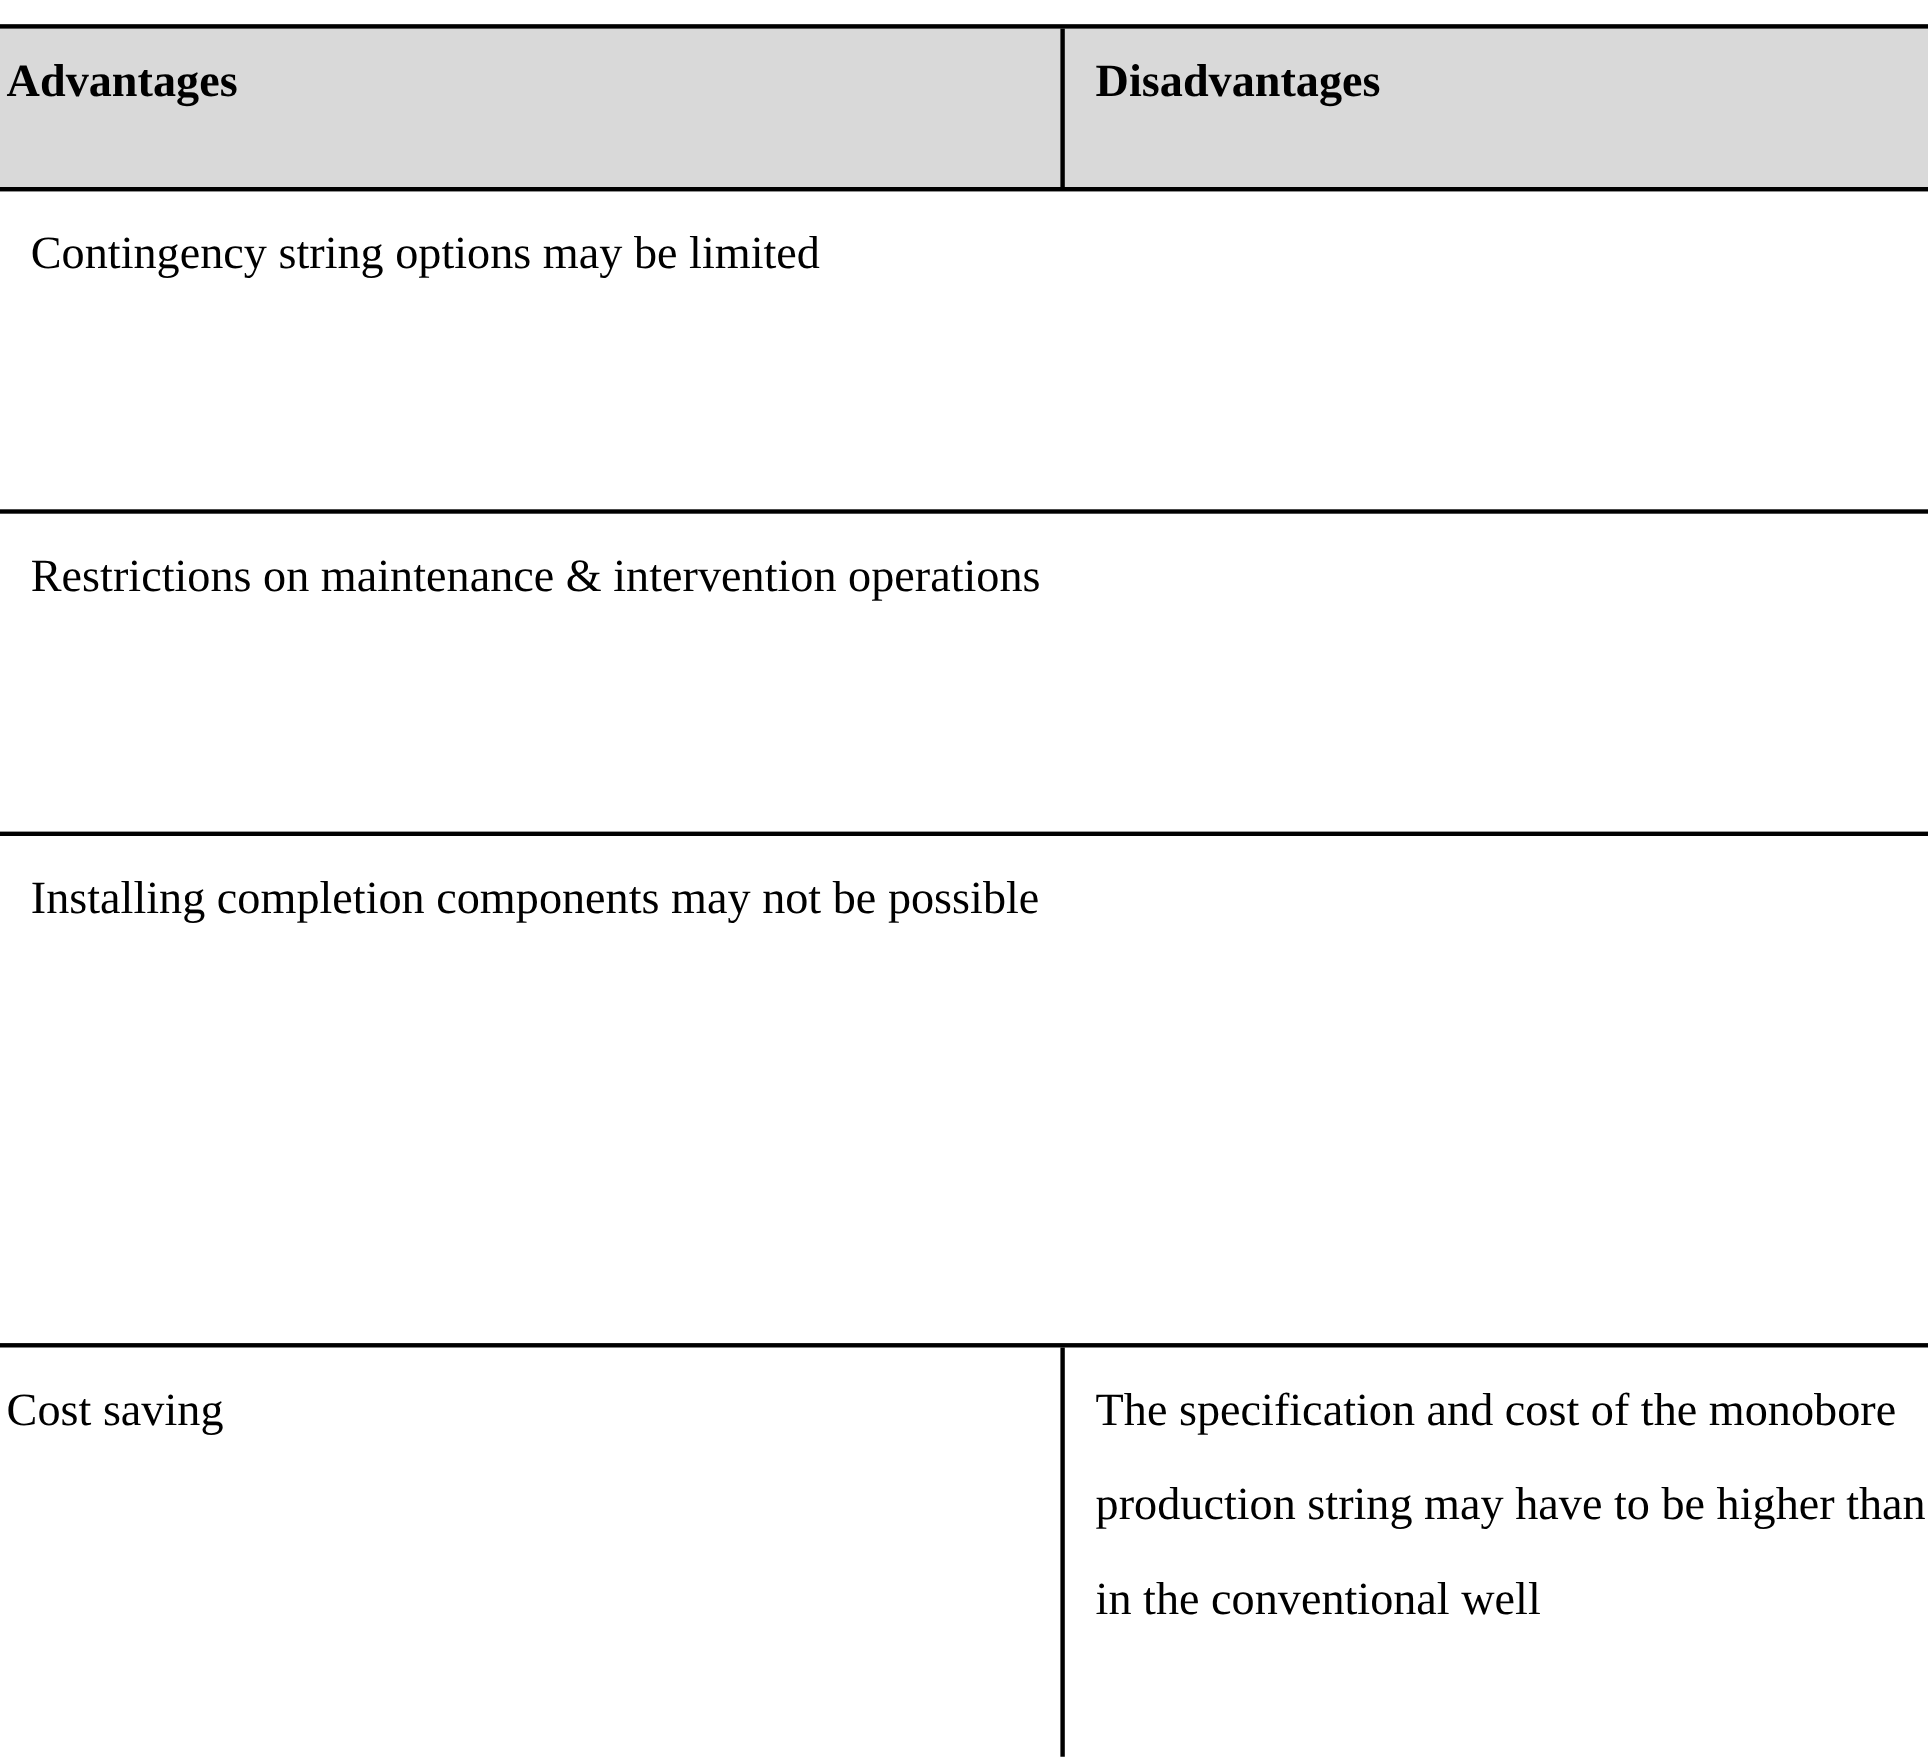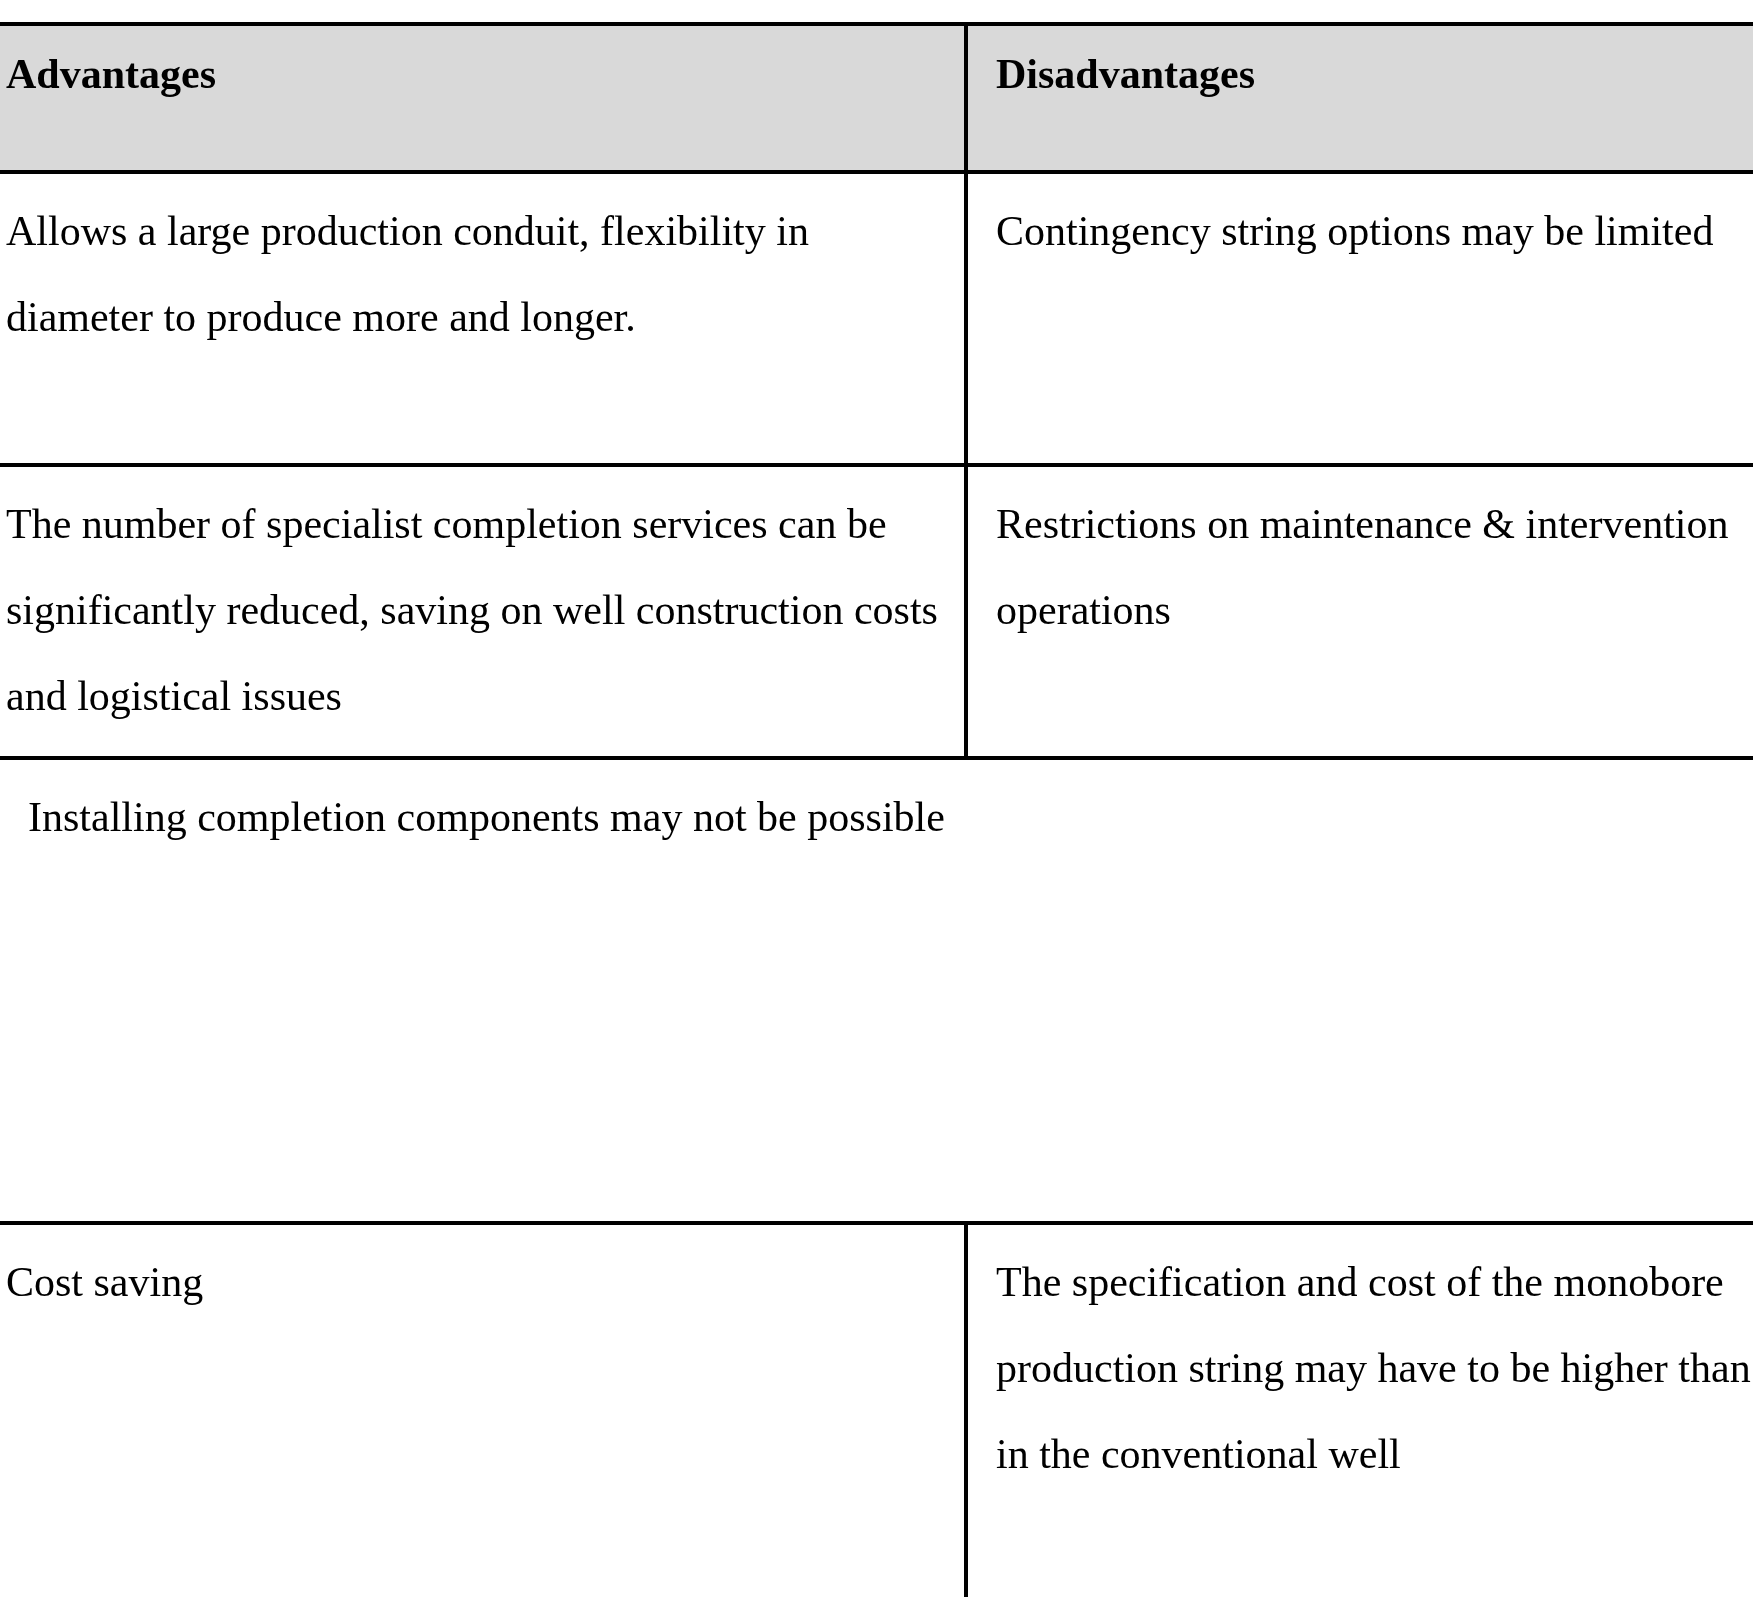--- a/index.html
+++ b/index.html
@@ -16,25 +16,23 @@
 </style>
 </head>
 <body>
 
 <div class="table">
   <div class="row header" style="height:152px;">
     <div class="cell left">Advantages</div>
     <div class="cell right">Disadvantages</div>
   </div>
   <div class="row" style="height:293px;">
-    <div class="cell left">Allows a large production conduit, flexibility in diameter to produce more and longer.</div>
     <div class="cell right">Contingency string options may be limited</div>
   </div>
   <div class="row" style="height:293px;">
-    <div class="cell left">The number of specialist completion services can be significantly reduced, saving on well construction costs and logistical issues</div>
     <div class="cell right">Restrictions on maintenance &amp; intervention operations</div>
   </div>
   <div class="row" style="height:465px;">
     <div class="cell right">Installing completion components may not be possible</div>
   </div>
   <div class="row last" style="height:380px;">
     <div class="cell left">Cost saving</div>
     <div class="cell right">The specification and cost of the monobore production string may have to be higher than in the conventional well</div>
   </div>
 </div>

